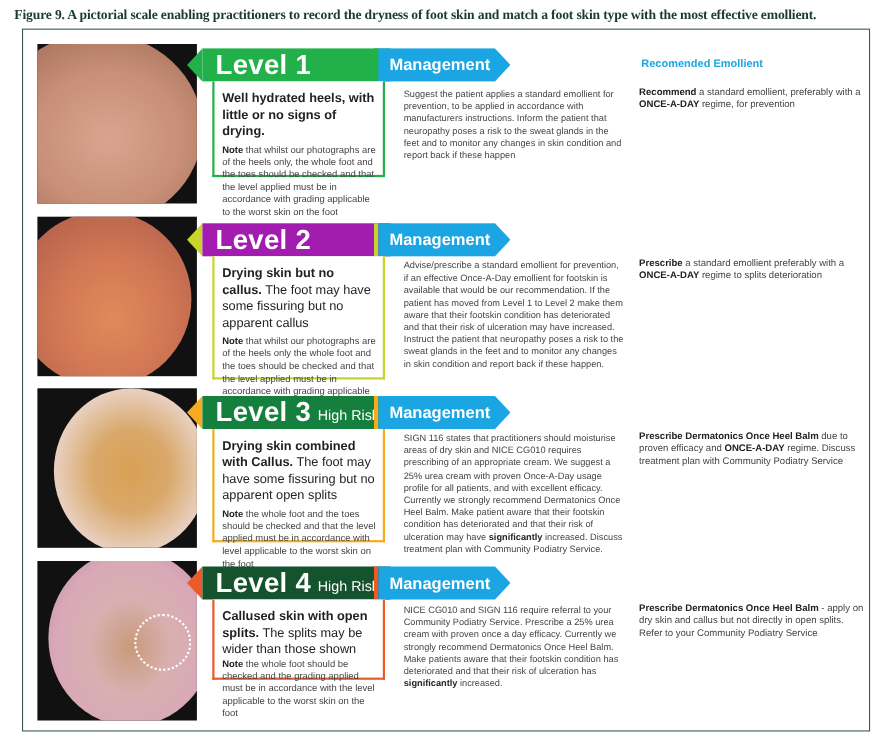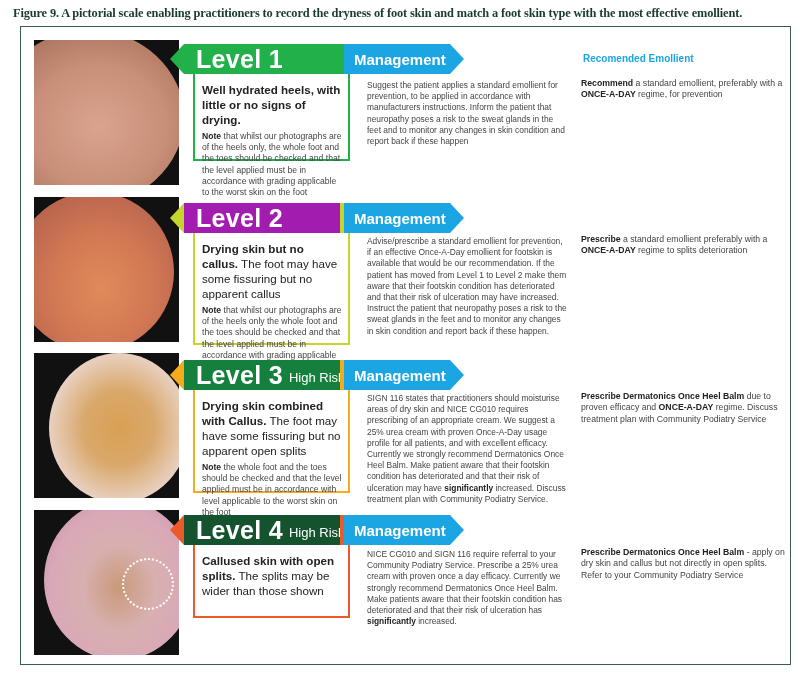--- a/index.html
+++ b/index.html
@@ -119,16 +119,17 @@
       <span class="lvl-risk">High Risk</span>
     </div>
   </div>
   <div class="mgmt-banner" style="top:515px;">
     <div class="edge" style="background:#ec5a2a;"></div>
     <div class="mbar">Management</div>
     <div class="mtip"></div>
   </div>
   <div class="desc-box" style="top:545px;height:73px;border-color:#ec5a2a;">
     <div class="desc-head"><b>Callused skin with open splits.</b><span> The splits may be wider than those shown</span></div>
+    <div class="desc-note" style="margin-top:0;"><b>Note</b><span> the whole foot should be checked and the grading applied must be in accordance with the level applicable to the worst skin on the foot</span></div>
   </div>
   <div class="mgmt-text" style="top:549px;"><span>NICE CG010 and SIGN 116 require referral to your Community Podiatry Service.  Prescribe a 25% urea cream with proven once a day efficacy. Currently we strongly recommend Dermatonics Once Heel Balm. Make patients aware that their footskin condition has deteriorated and that their risk of ulceration has </span><b>significantly</b><span> increased.</span></div>
   <div class="emol-text" style="top:547px;"><b>Prescribe Dermatonics Once Heel Balm</b><span> - apply on dry skin and callus but not directly in open splits. Refer to your Community Podiatry Service</span><b></b><span></span></div>
 </div>
 
 </body></html>

